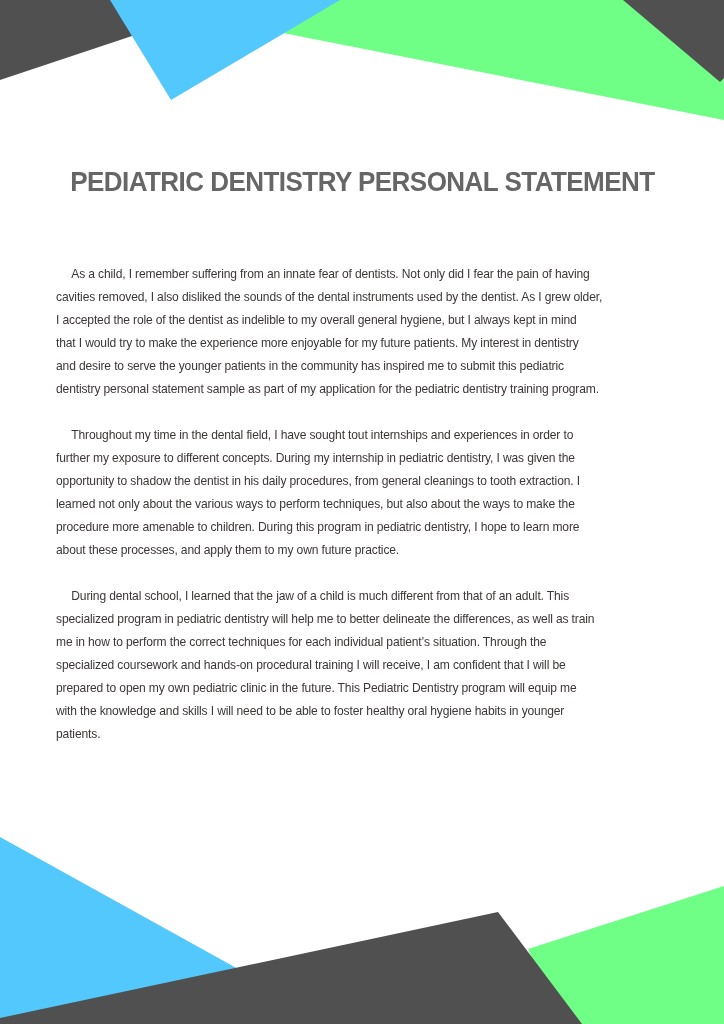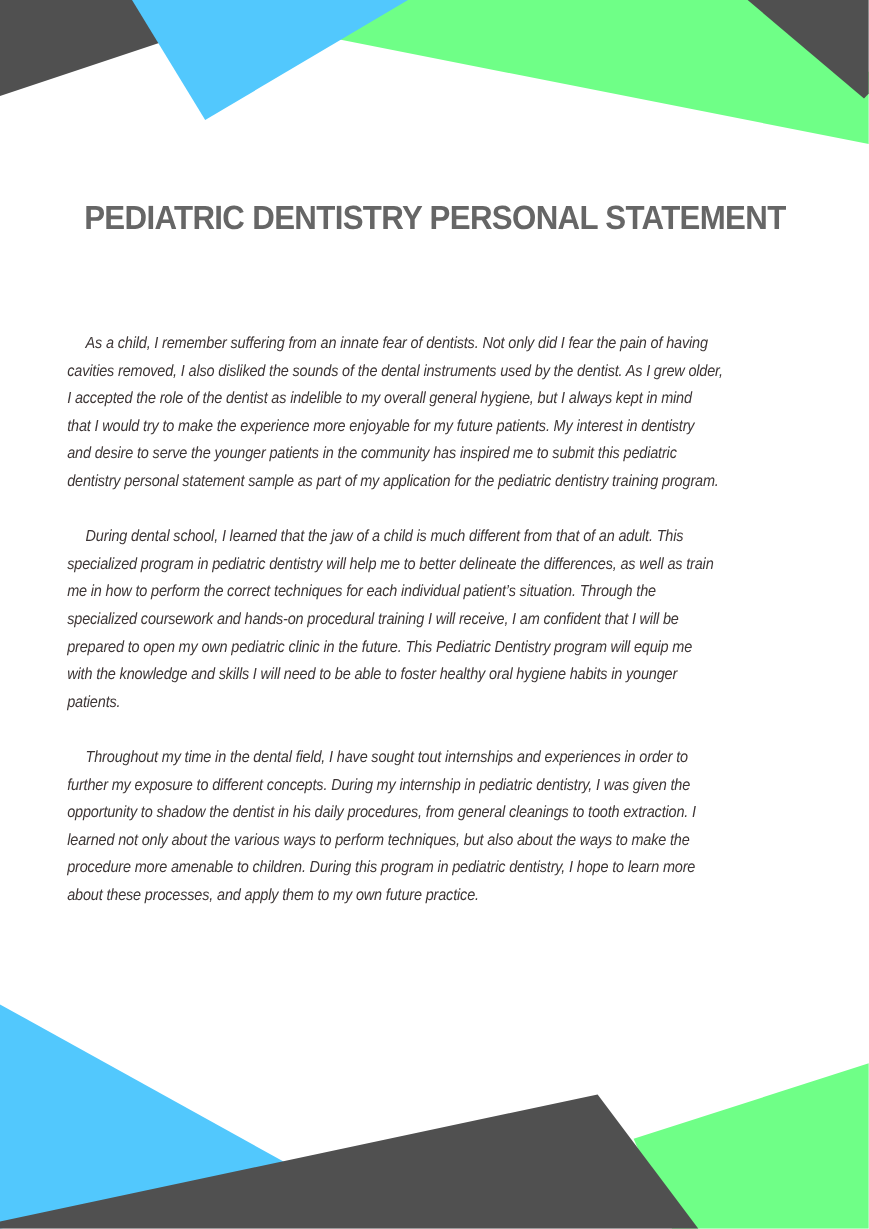--- a/index.html
+++ b/index.html
@@ -10,21 +10,21 @@
     }
     svg.bg { position: absolute; left: 0; top: 0; width: 724px; height: 1024px; }
     .title {
       position: absolute; left: 0; width: 724px; top: 166px;
       text-align: center;
       font-family: "Liberation Sans", sans-serif;
       font-weight: bold; font-size: 28px; letter-spacing: -0.6px;
       color: #666666; white-space: nowrap;
       transform: scaleX(0.93); transform-origin: 368px 0;
     }
-    .body { position: absolute; left: 56px; top: 274px; width: 620px; font-style: italic; }
+    .body { position: absolute; left: 56px; top: 262px; width: 620px; }
     .para { margin: 0 0 23px 0; }
     .line {
       display: block; height: 23px; line-height: 23px;
       font-size: 13.4px; color: #3d3636; white-space: nowrap;
       letter-spacing: -0.15px;
       transform: scaleX(0.9); transform-origin: 0 0;
     }
     .line.first { text-indent: 17px; }
   </style>
 </head>
@@ -47,29 +47,29 @@
 <div class="body">
   <div class="para">
     <span class="line first">As a child, I remember suffering from an innate fear of dentists. Not only did I fear the pain of having</span>
     <span class="line">cavities removed, I also disliked the sounds of the dental instruments used by the dentist. As I grew older,</span>
     <span class="line">I accepted the role of the dentist as indelible to my overall general hygiene, but I always kept in mind</span>
     <span class="line">that I would try to make the experience more enjoyable for my future patients. My interest in dentistry</span>
     <span class="line">and desire to serve the younger patients in the community has inspired me to submit this pediatric</span>
     <span class="line">dentistry personal statement sample as part of my application for the pediatric dentistry training program.</span>
   </div>
   <div class="para">
+    <span class="line first">Throughout my time in the dental field, I have sought tout internships and experiences in order to</span>
+    <span class="line">further my exposure to different concepts. During my internship in pediatric dentistry, I was given the</span>
+    <span class="line">opportunity to shadow the dentist in his daily procedures, from general cleanings to tooth extraction. I</span>
+    <span class="line">learned not only about the various ways to perform techniques, but also about the ways to make the</span>
+    <span class="line">procedure more amenable to children. During this program in pediatric dentistry, I hope to learn more</span>
+    <span class="line">about these processes, and apply them to my own future practice.</span>
+  </div>
+  <div class="para">
     <span class="line first">During dental school, I learned that the jaw of a child is much different from that of an adult. This</span>
     <span class="line">specialized program in pediatric dentistry will help me to better delineate the differences, as well as train</span>
     <span class="line">me in how to perform the correct techniques for each individual patient’s situation. Through the</span>
     <span class="line">specialized coursework and hands-on procedural training I will receive, I am confident that I will be</span>
     <span class="line">prepared to open my own pediatric clinic in the future. This Pediatric Dentistry program will equip me</span>
     <span class="line">with the knowledge and skills I will need to be able to foster healthy oral hygiene habits in younger</span>
     <span class="line">patients.</span>
   </div>
-  <div class="para">
-    <span class="line first">Throughout my time in the dental field, I have sought tout internships and experiences in order to</span>
-    <span class="line">further my exposure to different concepts. During my internship in pediatric dentistry, I was given the</span>
-    <span class="line">opportunity to shadow the dentist in his daily procedures, from general cleanings to tooth extraction. I</span>
-    <span class="line">learned not only about the various ways to perform techniques, but also about the ways to make the</span>
-    <span class="line">procedure more amenable to children. During this program in pediatric dentistry, I hope to learn more</span>
-    <span class="line">about these processes, and apply them to my own future practice.</span>
-  </div>
 </div>
 
 </body></html>

